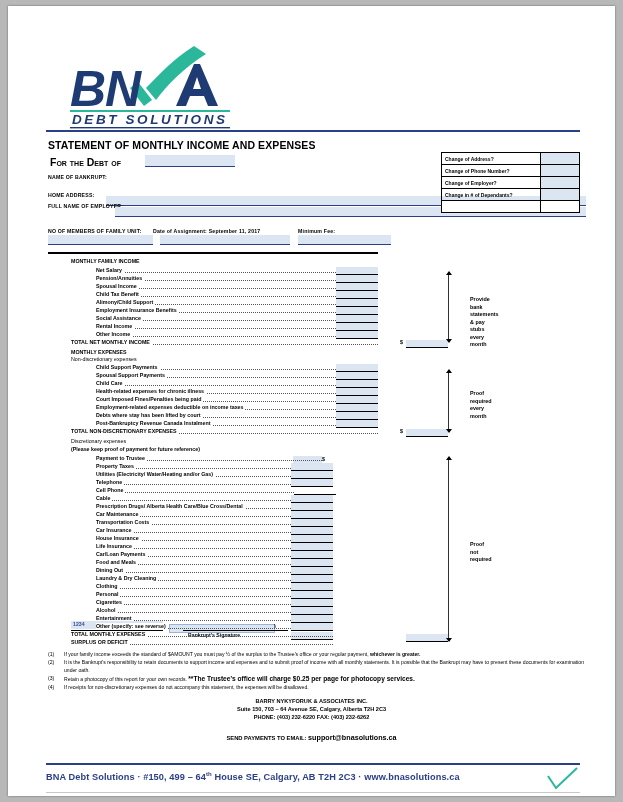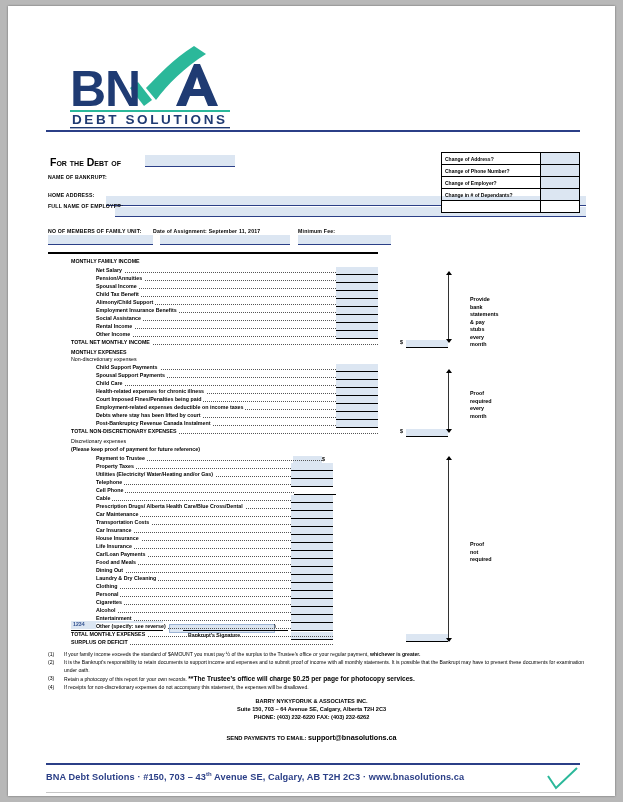--- a/index.html
+++ b/index.html
@@ -11,21 +11,21 @@
   }
   .page{
     position:absolute;left:8px;top:6px;
     width:607px;height:790px;
     background:#ffffff;
     box-shadow:0 0 2px rgba(0,0,0,.45);
     overflow:hidden;
   }
 
   
-  .logo-wrap{position:absolute;left:60px;top:38px;width:200px;height:85px;}
+  .logo-wrap{position:absolute;left:60px;top:38px;width:200px;height:85px;font-style:italic;}
   .logo-svg{display:block;}
   .logo-rule{position:absolute;left:38px;top:124px;width:534px;height:2px;background:#2b3f87;}
 
   
   .doc-title{
     position:absolute;left:40px;top:133px;
     font-size:10.5px;font-weight:bold;color:#000;letter-spacing:.1px;
   }
   .month-label{
     position:absolute;left:42px;top:150px;
@@ -146,20 +146,21 @@
       <path d="M70 38 L84 56 L76 62 L62 44 Z" fill="#2BB89A"></path>
       <text x="2" y="62" font-family="Liberation Sans, sans-serif" font-size="50" font-weight="bold" fill="#1F3B73" letter-spacing="-1">BN</text>
       <path d="M108 62 L126 20 L132 20 L150 62 L140 62 L136 52 L122 52 L118 62 Z M125 45 L133 45 L129 33 Z" fill="#1F3B73"></path>
       <rect x="2" y="66" width="160" height="2" fill="#2BB89A"></rect>
       <text x="4" y="80" font-family="Liberation Sans, sans-serif" font-size="13.5" font-weight="bold" fill="#1F3B73" letter-spacing="2.6">DEBT SOLUTIONS</text>
       <rect x="2" y="83" width="160" height="1.4" fill="#1F3B73"></rect>
     </svg>
   </div>
   <div class="logo-rule"></div>
 
+  <div class="doc-title">STATEMENT OF MONTHLY INCOME AND EXPENSES</div>
   <div class="month-label">For the Debt of</div>
   <div class="fld month-field"></div>
 
   <div class="lbl lbl-bankrupt">NAME OF BANKRUPT:</div>
   <div class="lbl lbl-home">HOME ADDRESS:</div>
   <div class="fld f-home"></div>
   <div class="lbl lbl-employer">FULL NAME OF EMPLOYER:</div>
   <div class="fld f-employer"></div>
 
   <div class="lbl lbl-members">NO OF MEMBERS OF FAMILY UNIT:</div>
@@ -439,20 +440,20 @@
 
   <div class="ftr" style="top:692px;">BARRY NYKYFORUK &amp; ASSOCIATES INC.</div>
   <div class="ftr" style="top:700px;">Suite 150, 703 – 64 Avenue SE, Calgary, Alberta T2H 2C3</div>
   <div class="ftr" style="top:708px;">PHONE:  (403) 232-6220    FAX:  (403) 232-6262</div>
   <div class="ftr-email" style="top:727px;">
     <span>SEND PAYMENTS TO EMAIL: </span><span class="addr">support@bnasolutions.ca</span>
   </div>
 
   <div class="band-rule"></div>
   <div class="band">
-    <span>BNA Debt Solutions · #150, 703 – 43</span><sup>th</sup><span> Avenue SE, Calgary, AB T2H 2C3 · www.bnasolutions.ca</span>
+    <span>BNA Debt Solutions · #150, 499 – 64</span><sup>th</sup><span> House SE, Calgary, AB T2H 2C3 · www.bnasolutions.ca</span>
   </div>
   <svg class="band-check" width="34" height="26" viewBox="0 0 34 26">
     <path d="M2 10 L10 22 L31 2" stroke="#2BB89A" stroke-width="2" fill="none"></path>
   </svg>
   <div class="band-rule2"></div>
 
 </div>
 
 </body></html>

